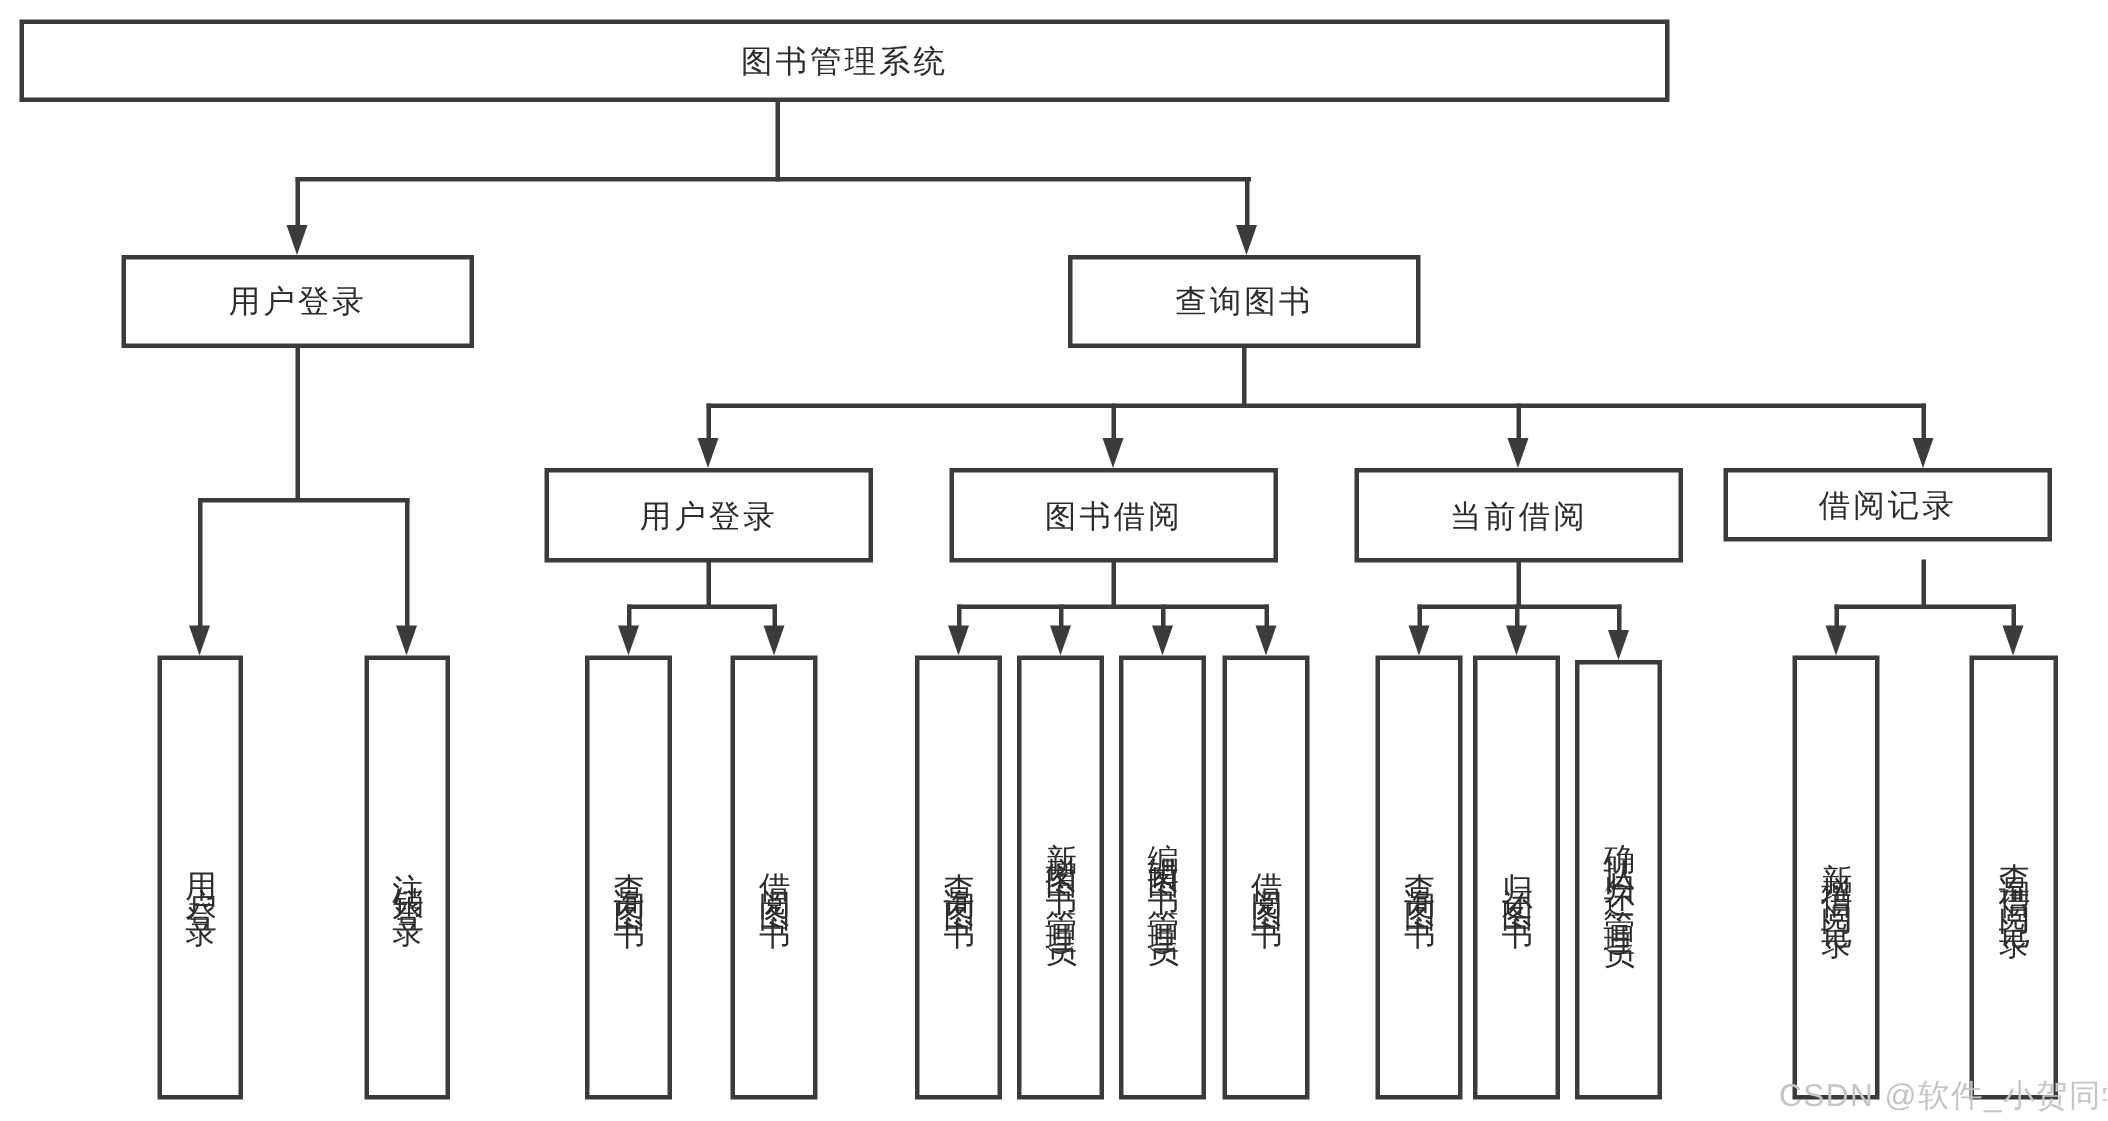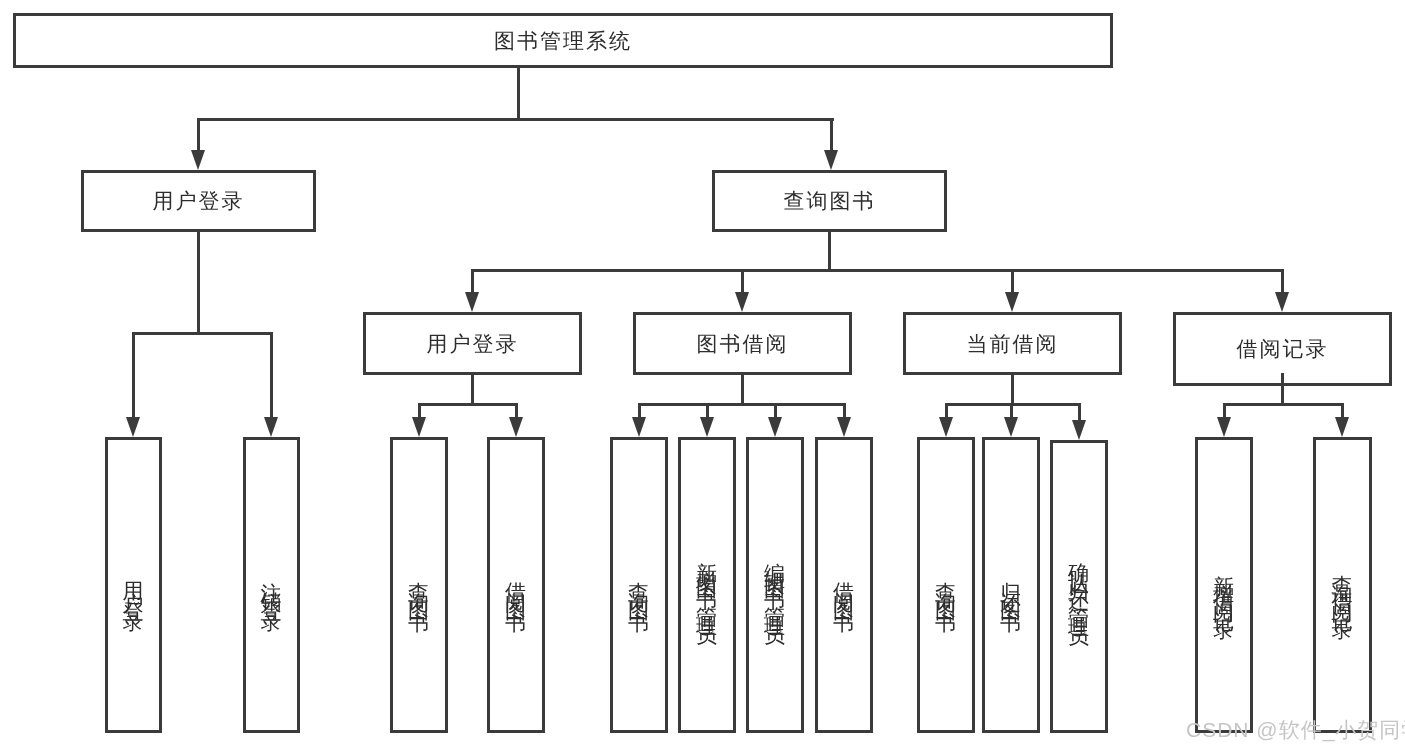--- a/index.html
+++ b/index.html
@@ -85,21 +85,21 @@
   <div class="vl" style="left:828px;top:230px;height:42px"></div>
   <div class="hl" style="left:471px;top:269px;width:813px"></div>
   <div class="arrow" style="left:465px;top:269px;height:43px"></div>
   <div class="arrow" style="left:735px;top:269px;height:43px"></div>
   <div class="arrow" style="left:1005px;top:269px;height:43px"></div>
   <div class="arrow" style="left:1275px;top:269px;height:43px"></div>
 
   <div class="node" style="left:363px;top:312px;width:219px;height:63px">用户登录</div>
   <div class="node" style="left:633px;top:312px;width:219px;height:63px">图书借阅</div>
   <div class="node" style="left:903px;top:312px;width:219px;height:63px">当前借阅</div>
-  <div class="node" style="left:1173px;top:312px;width:219px;height:74px">借阅记录</div>
+  <div class="node" style="left:1149px;top:312px;width:219px;height:49px">借阅记录</div>
 
   <div class="vl" style="left:471px;top:373px;height:33px"></div>
   <div class="hl" style="left:418px;top:403px;width:100px"></div>
   <div class="arrow" style="left:412px;top:403px;height:34px"></div>
   <div class="arrow" style="left:509px;top:403px;height:34px"></div>
 
   <div class="vl" style="left:741px;top:373px;height:33px"></div>
   <div class="hl" style="left:638px;top:403px;width:208px"></div>
   <div class="arrow" style="left:632px;top:403px;height:34px"></div>
   <div class="arrow" style="left:700px;top:403px;height:34px"></div>

